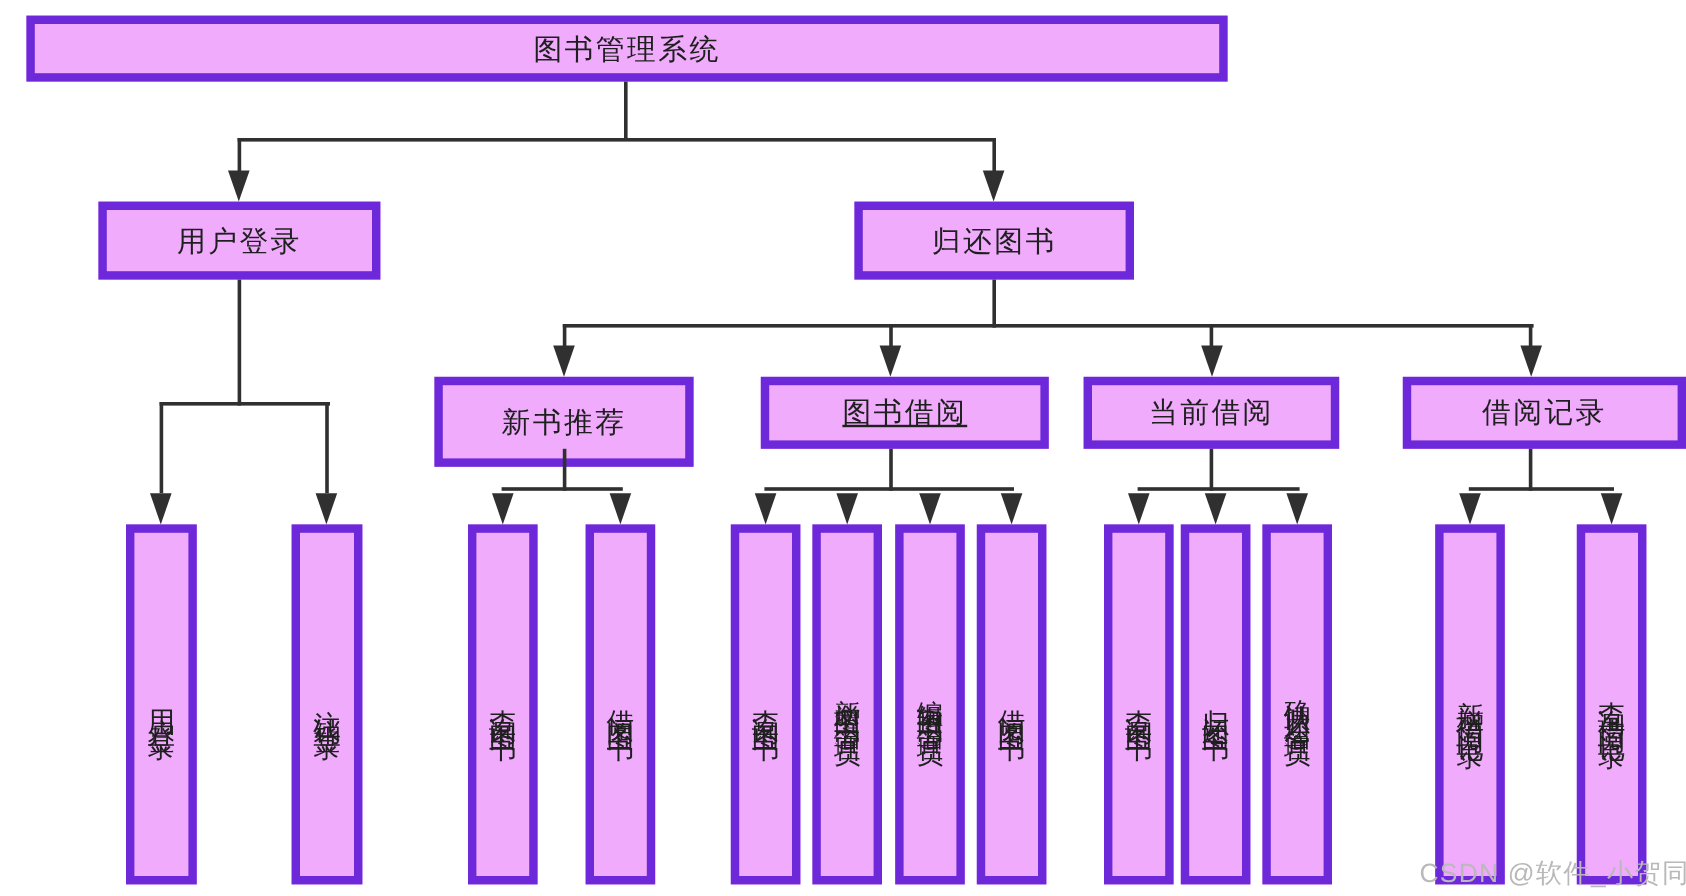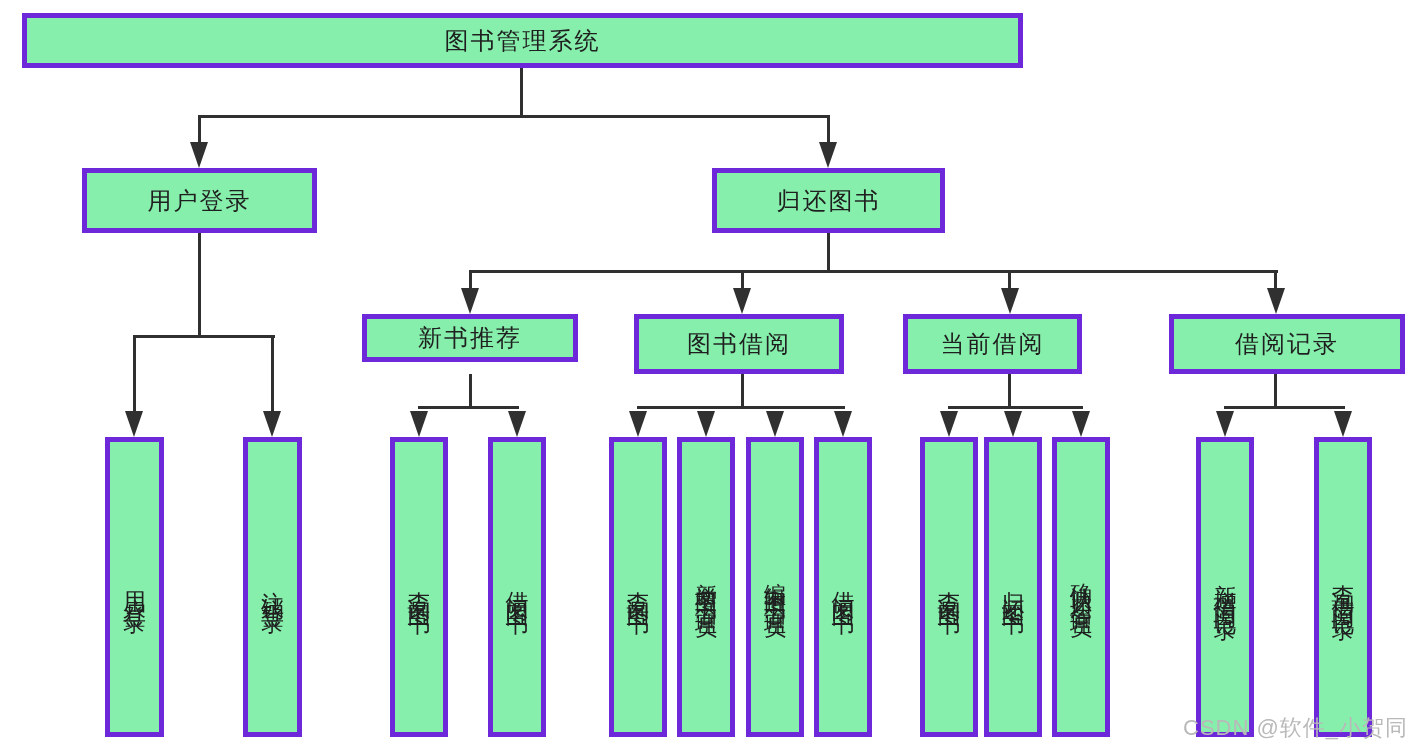--- a/index.html
+++ b/index.html
@@ -7,22 +7,22 @@
     position: relative;
     width: 1405px;
     height: 747px;
     background: #ffffff;
     font-family: "Liberation Sans", sans-serif;
     overflow: hidden;
   }
   .node {
     position: absolute;
     box-sizing: border-box;
-    border: 5px solid #6d28d9;
-    background: #86efac;
+    border: 7px solid #6d28d9;
+    background: #f0abfc;
     display: flex;
     align-items: center;
     justify-content: center;
     color: #1f1f1f;
   }
   .hlabel {
     font-size: 24px;
     letter-spacing: 2px;
     white-space: nowrap;
   }
@@ -64,29 +64,29 @@
   </div>
 
   <div class="node" style="left:82px; top:168px; width:235px; height:65px;">
     <span class="hlabel">用户登录</span>
   </div>
 
   <div class="node" style="left:712px; top:168px; width:233px; height:65px;">
     <span class="hlabel">归还图书</span>
   </div>
 
-  <div class="node" style="left:362px; top:314px; width:216px; height:48px;">
+  <div class="node" style="left:362px; top:314px; width:216px; height:75px;">
     <span class="hlabel">新书推荐</span>
   </div>
 
-  <div class="node" style="left:634px; top:314px; width:210px; height:60px;">
+  <div class="node" style="left:634px; top:314px; width:240px; height:60px;text-decoration:underline;">
     <span class="hlabel">图书借阅</span>
   </div>
 
-  <div class="node" style="left:903px; top:314px; width:179px; height:60px;">
+  <div class="node" style="left:903px; top:314px; width:213px; height:60px;">
     <span class="hlabel">当前借阅</span>
   </div>
 
   <div class="node" style="left:1169px; top:314px; width:236px; height:60px;">
     <span class="hlabel">借阅记录</span>
   </div>
 
   <div class="node" style="left:105px; top:437px; width:59px; height:300px;">
     <span class="vtext">用户登录</span>
   </div>

